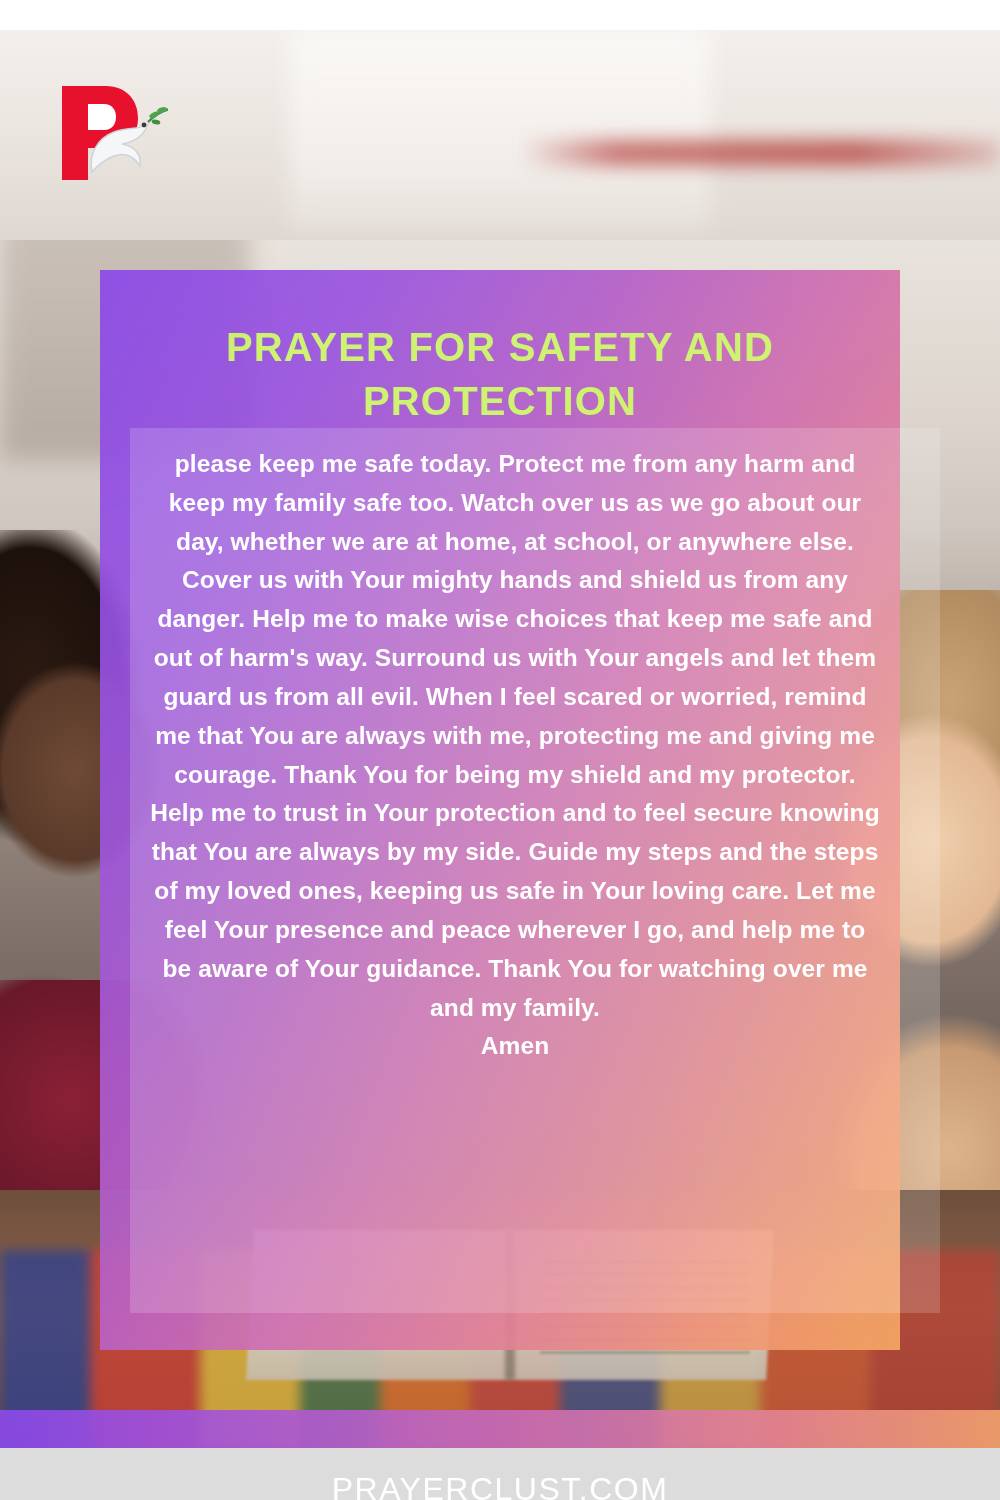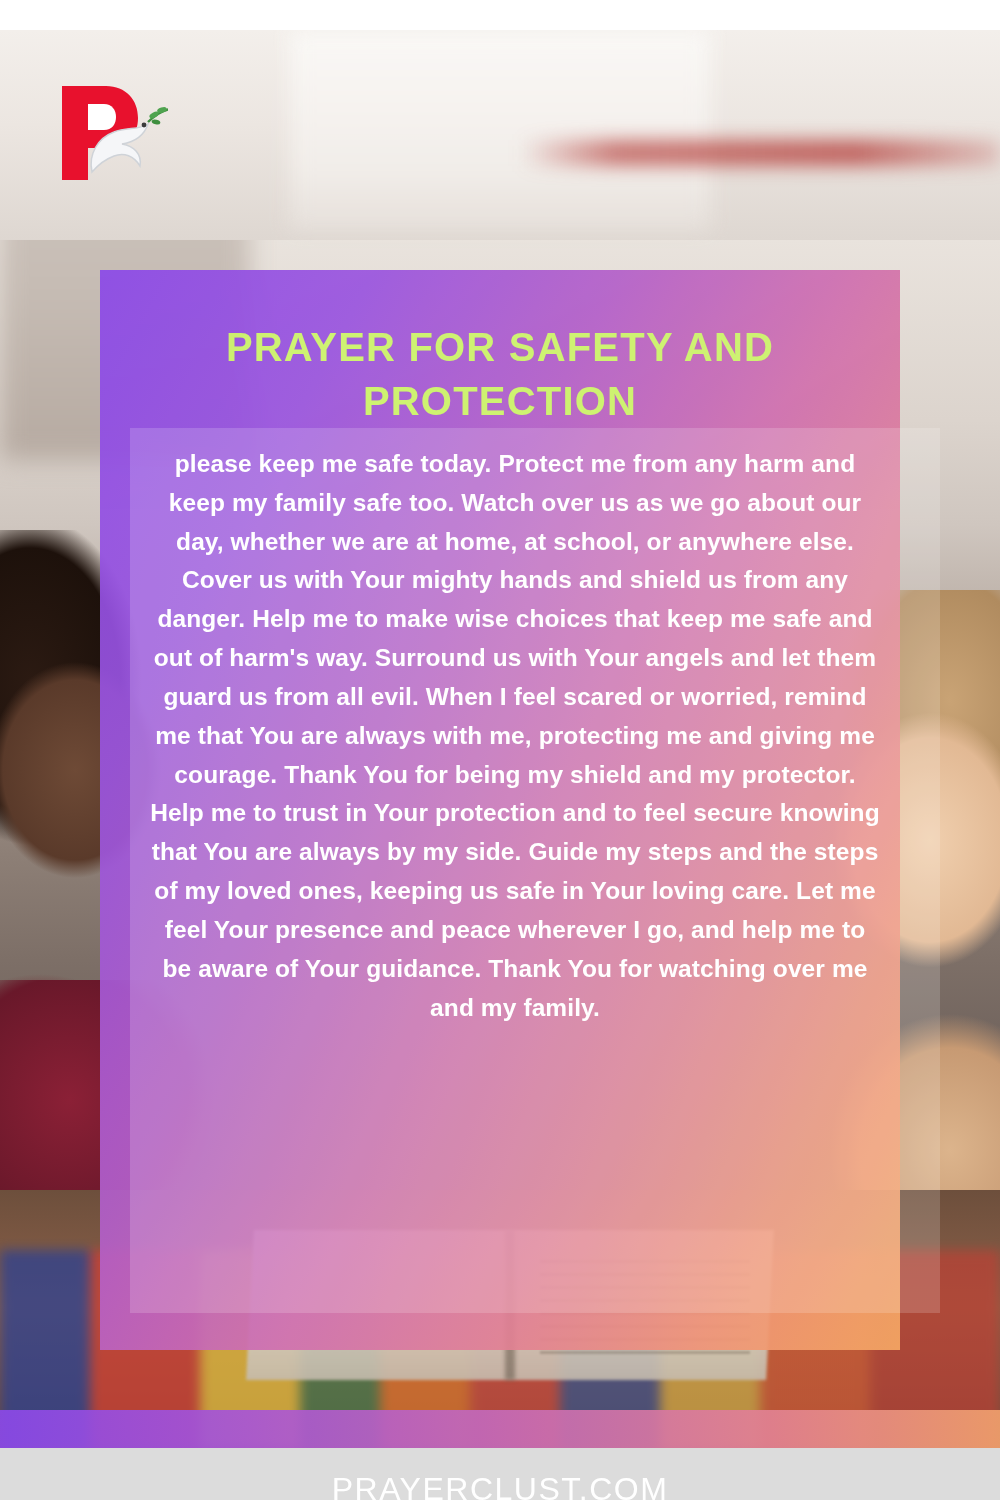--- a/index.html
+++ b/index.html
@@ -257,20 +257,21 @@
   </div>
 
   <div class="card">
     <div class="card-title">Prayer for Safety and Protection</div>
   </div>
 
   <div class="text-panel"></div>
 
   <div class="prayer-body">
     <span class="prayer-line">please keep me safe today. Protect me from any harm and keep my family safe too. Watch over us as we go about our day, whether we are at home, at school, or anywhere else. Cover us with Your mighty hands and shield us from any danger. Help me to make wise choices that keep me safe and out of harm's way. Surround us with Your angels and let them guard us from all evil. When I feel scared or worried, remind me that You are always with me, protecting me and giving me courage. Thank You for being my shield and my protector. Help me to trust in Your protection and to feel secure knowing that You are always by my side. Guide my steps and the steps of my loved ones, keeping us safe in Your loving care. Let me feel Your presence and peace wherever I go, and help me to be aware of Your guidance. Thank You for watching over me and my family.</span>
+    <span class="prayer-amen">Amen</span>
   </div>
 
   <div class="footer-band"></div>
   <div class="footer">
     <div class="footer-inner"></div>
     <div class="footer-text">PRAYERCLUST.COM</div>
   </div>
 
 </div>
 

